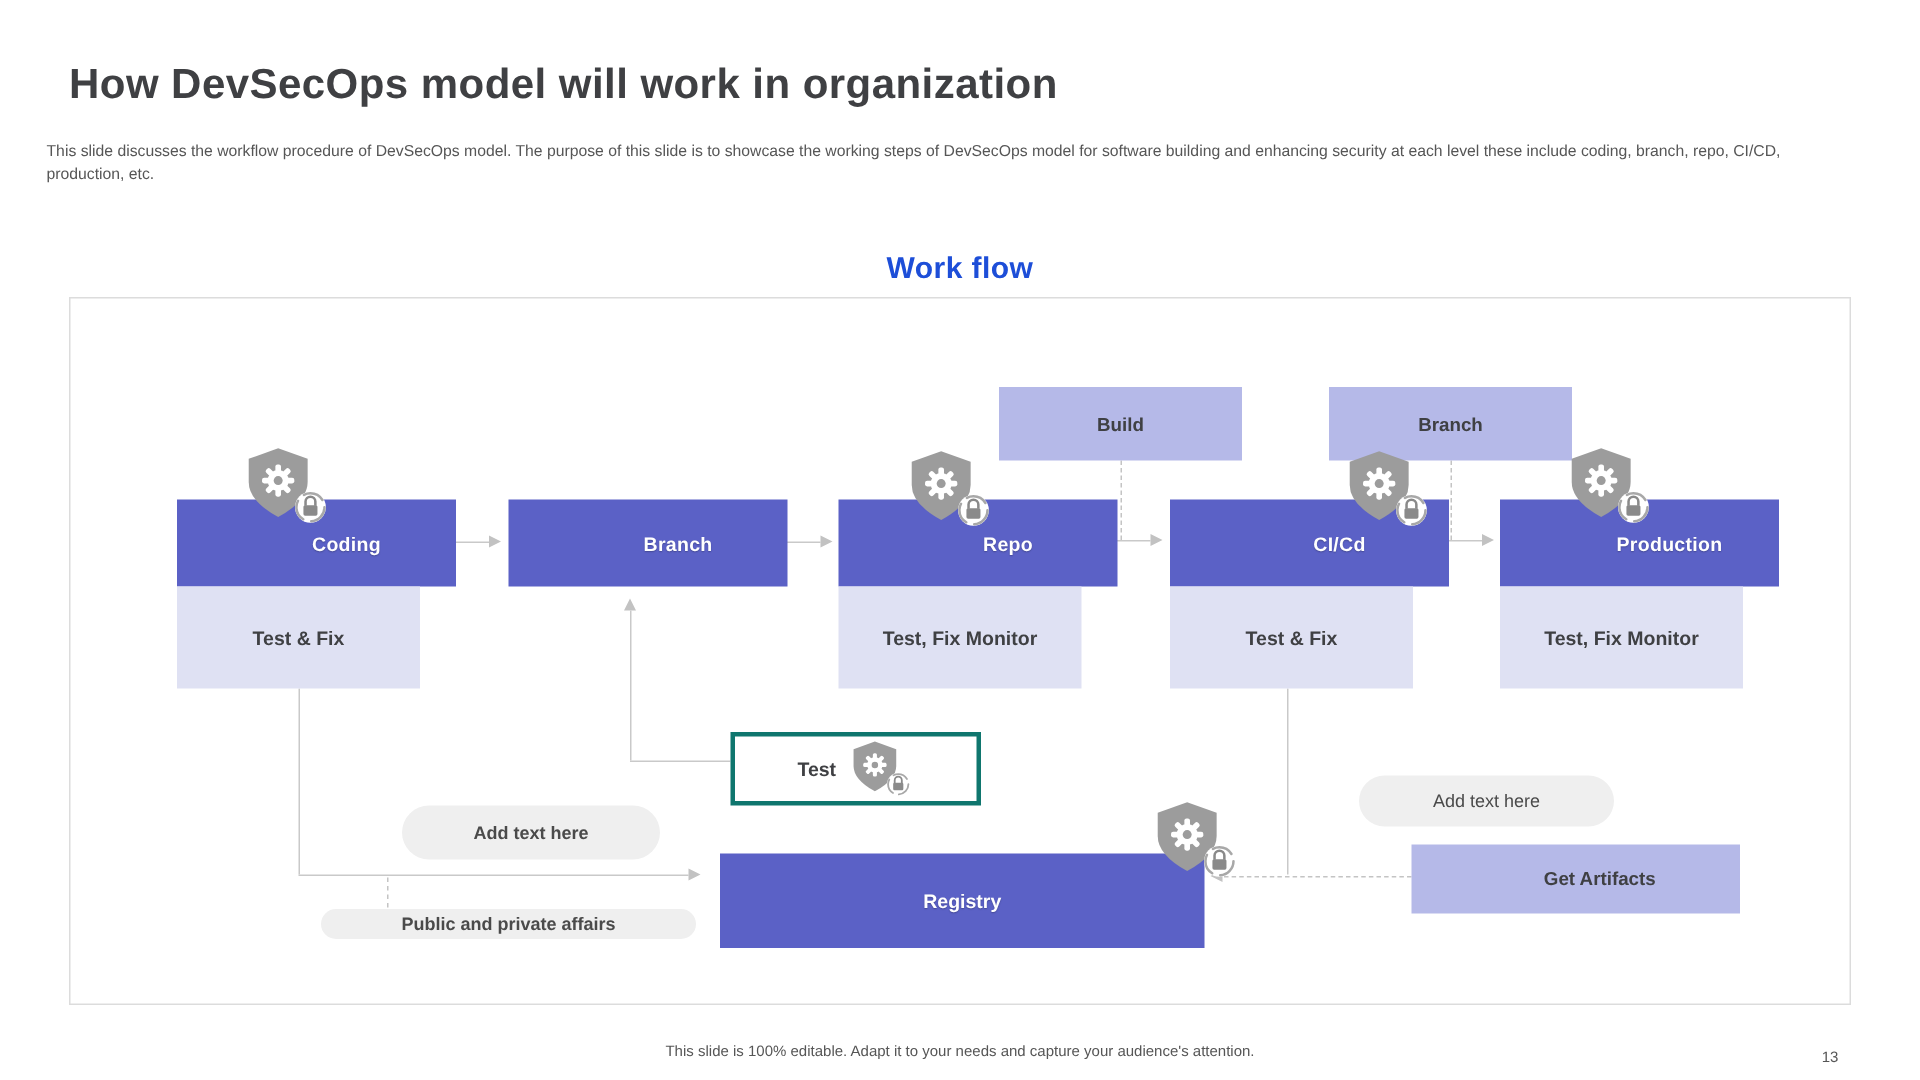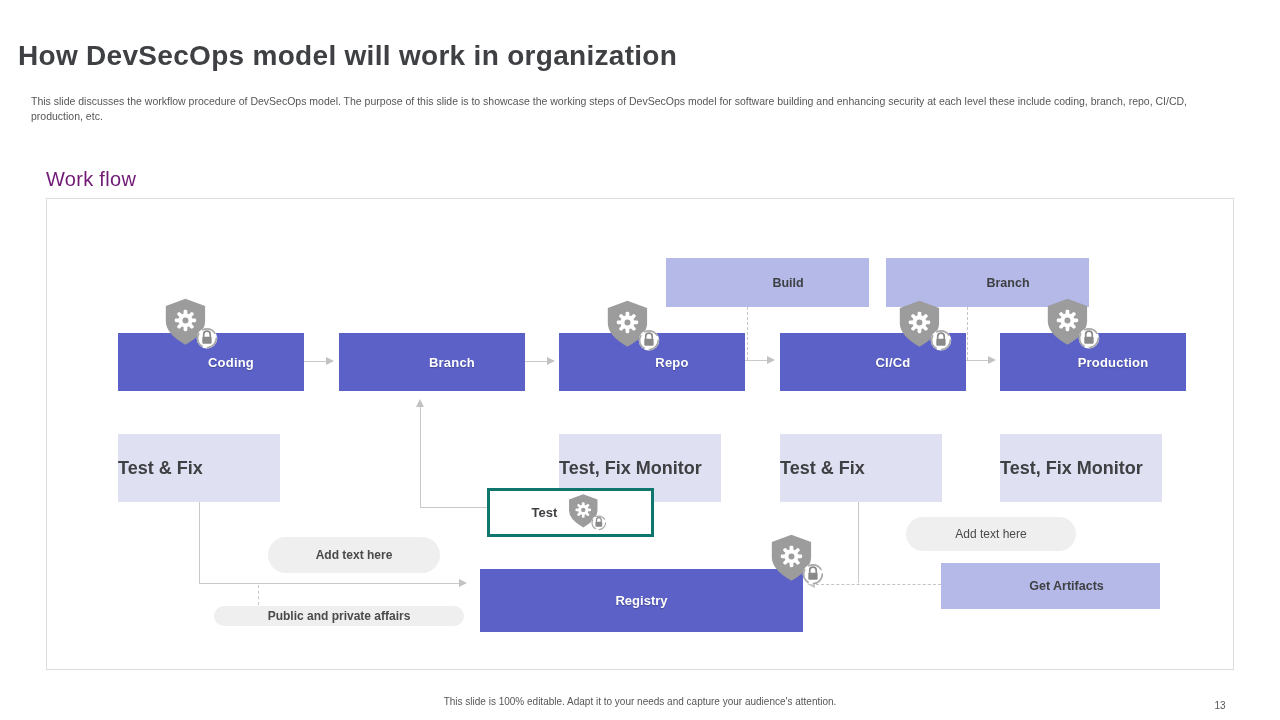--- a/index.html
+++ b/index.html
@@ -2,51 +2,51 @@
 <html><head>
 <meta charset="utf-8">
 <style>
   html,body{margin:0;padding:0;background:#fff;}
   #canvas{
     position:relative;width:1280px;height:720px;background:#ffffff;
     font-family:"Liberation Sans",sans-serif;overflow:hidden;
   }
   .abs{position:absolute;}
   .slide-title{
-    left:18px;top:40px;width:900px;
+    left:46px;top:40px;width:900px;
     font-size:28px;font-weight:700;color:#3f4043;letter-spacing:.3px;
   }
   .slide-desc{
     left:31px;top:94px;width:1205px;
     font-size:10.5px;line-height:15px;color:#565656;
   }
   .wf-heading{
-    left:46px;top:168px;width:1188px;text-align:left;
-    font-size:20px;font-weight:400;color:#701a75;letter-spacing:.3px;
+    left:46px;top:168px;width:1188px;text-align:center;
+    font-size:20px;font-weight:700;color:#1d4ed8;letter-spacing:.3px;
   }
   .frame{
     left:46px;top:198px;width:1186px;height:470px;
     border:1px solid #dcdcdc;background:#fff;
   }
   .stage{
     width:146px;height:58px;background:#5b61c6;
     display:flex;align-items:center;justify-content:center;
     color:#ffffff;font-weight:700;font-size:13px;letter-spacing:.2px;
     text-shadow:0 1px 1px rgba(0,0,0,.25);
     padding-left:40px;
   }
   .substage{
     width:162px;height:68px;background:#dfe1f3;
-    display:flex;align-items:center;justify-content:flex-start;
-    color:#3f4043;font-weight:700;font-size:18px;margin-top:43px;
+    display:flex;align-items:center;justify-content:center;
+    color:#3f4043;font-weight:700;font-size:13px;
   }
   .topbox{
     width:162px;height:49px;background:#b5b9e8;
     display:flex;align-items:center;justify-content:center;
-    color:#3f4043;font-weight:700;font-size:12.5px;padding-left:41px;
+    color:#3f4043;font-weight:700;font-size:12.5px;
   }
   .pill{
     background:#efefef;border-radius:20px;
     display:flex;align-items:center;justify-content:center;
     color:#4a4a4a;font-weight:700;font-size:12px;
   }
   .testbox{
     left:487px;top:488px;width:161px;height:43px;background:#fff;
     border:3px solid #0f766e;
     display:flex;align-items:center;justify-content:center;gap:10px;

